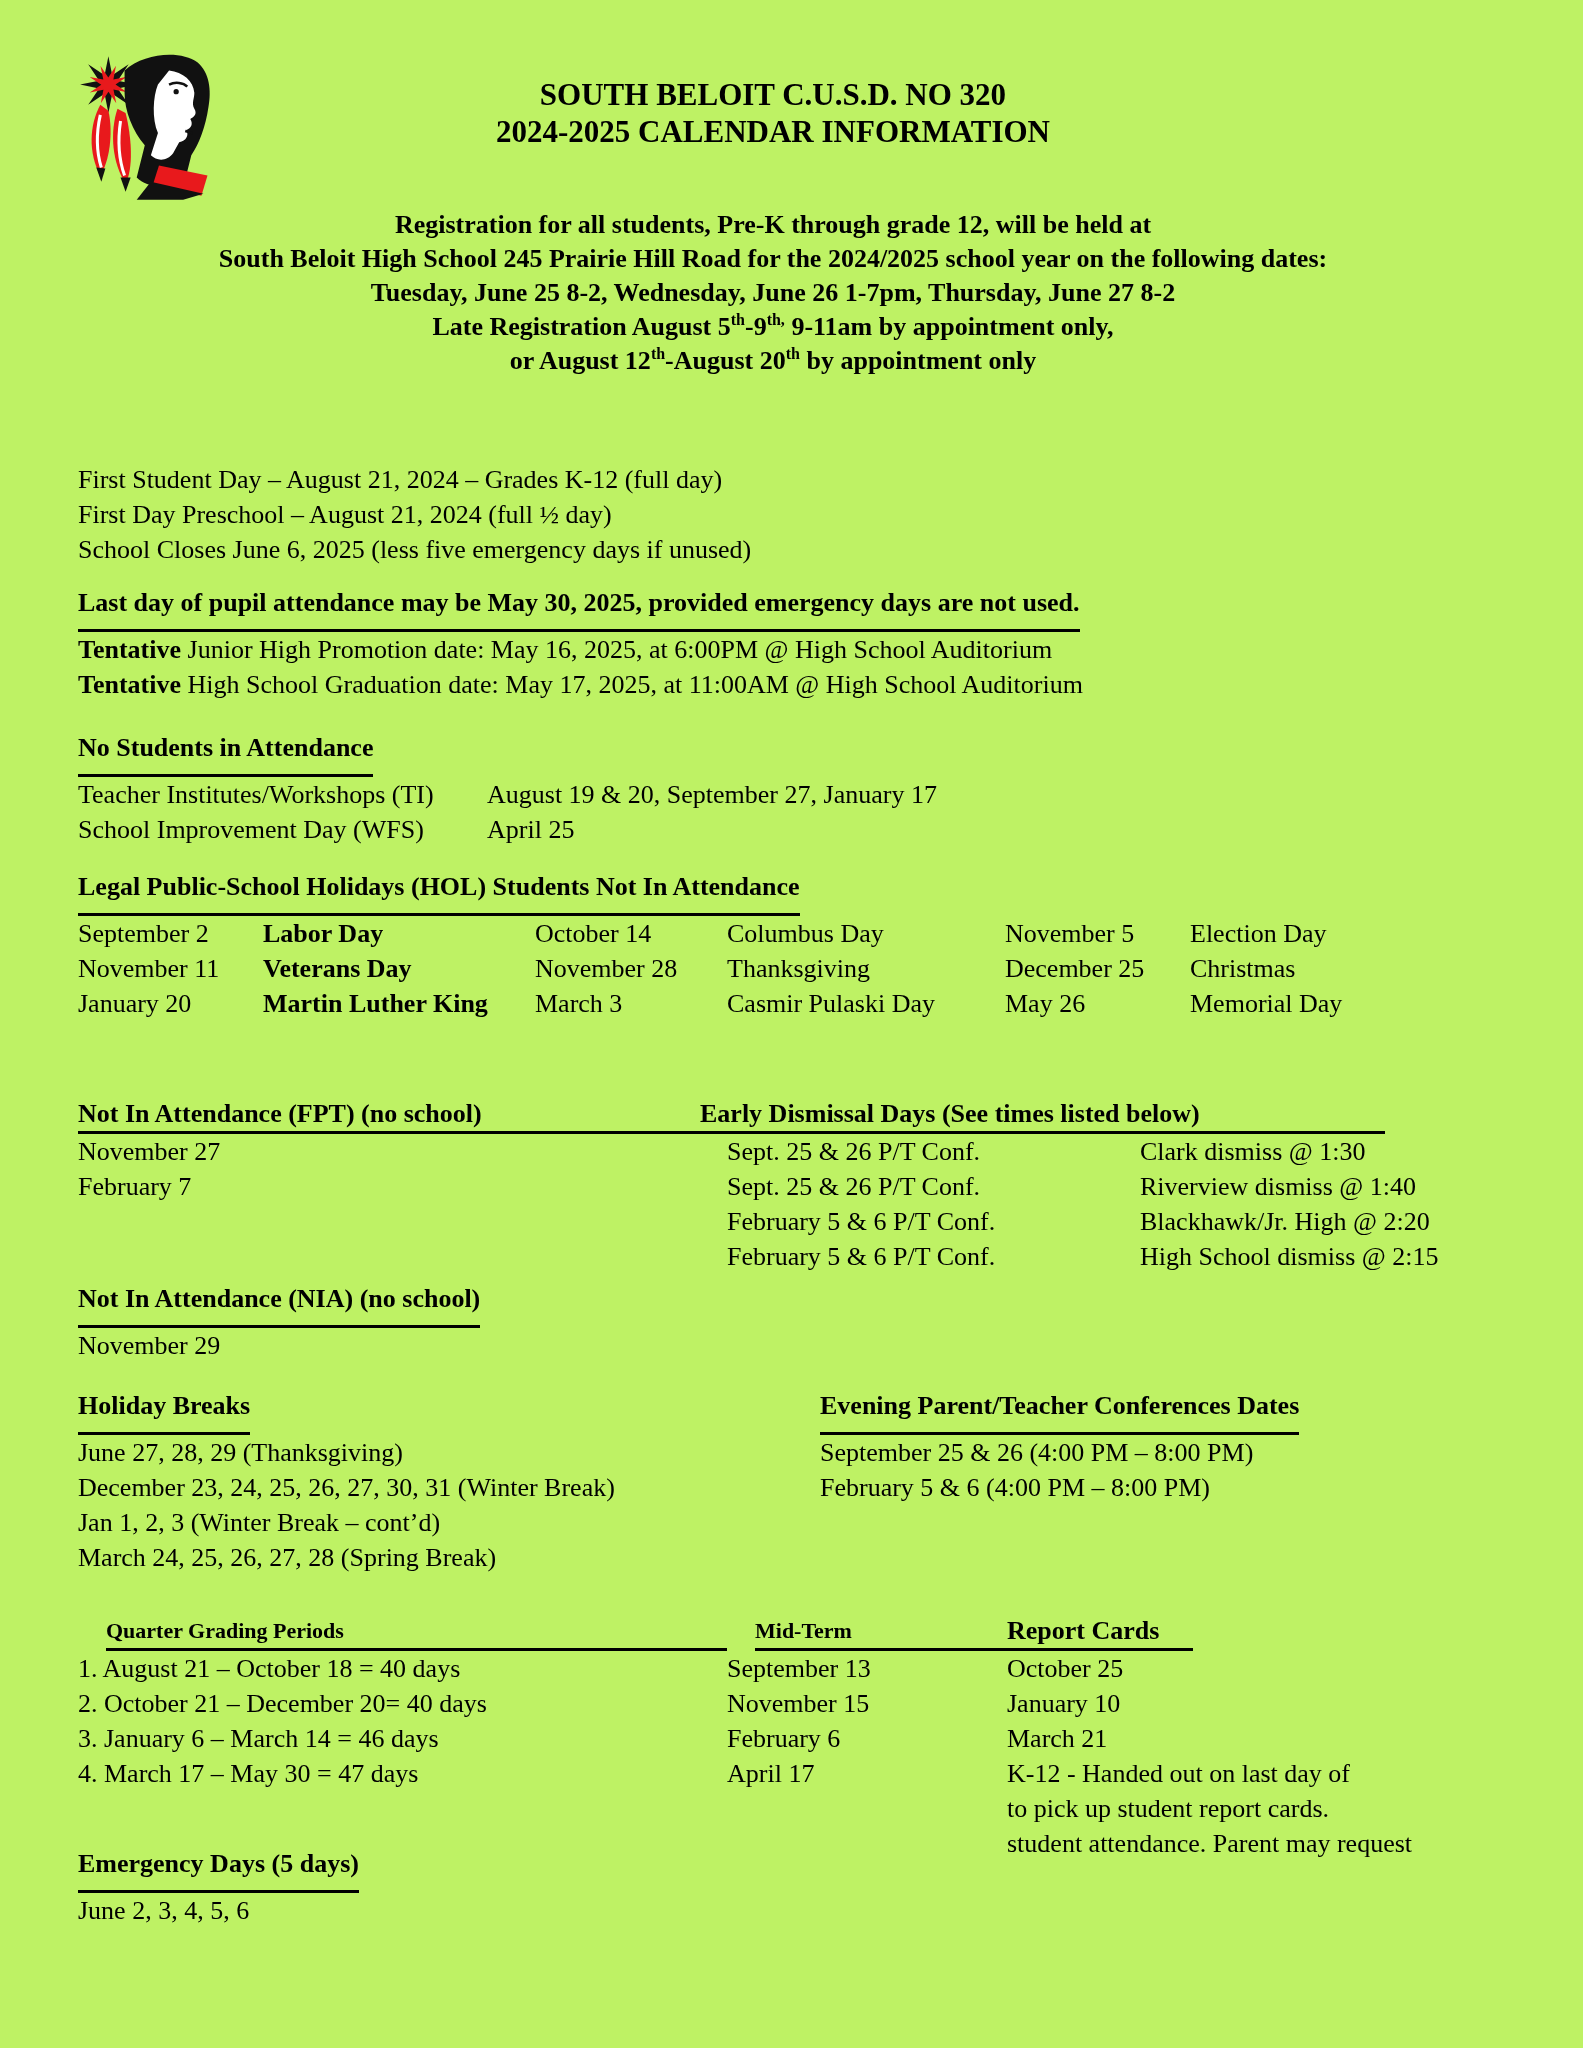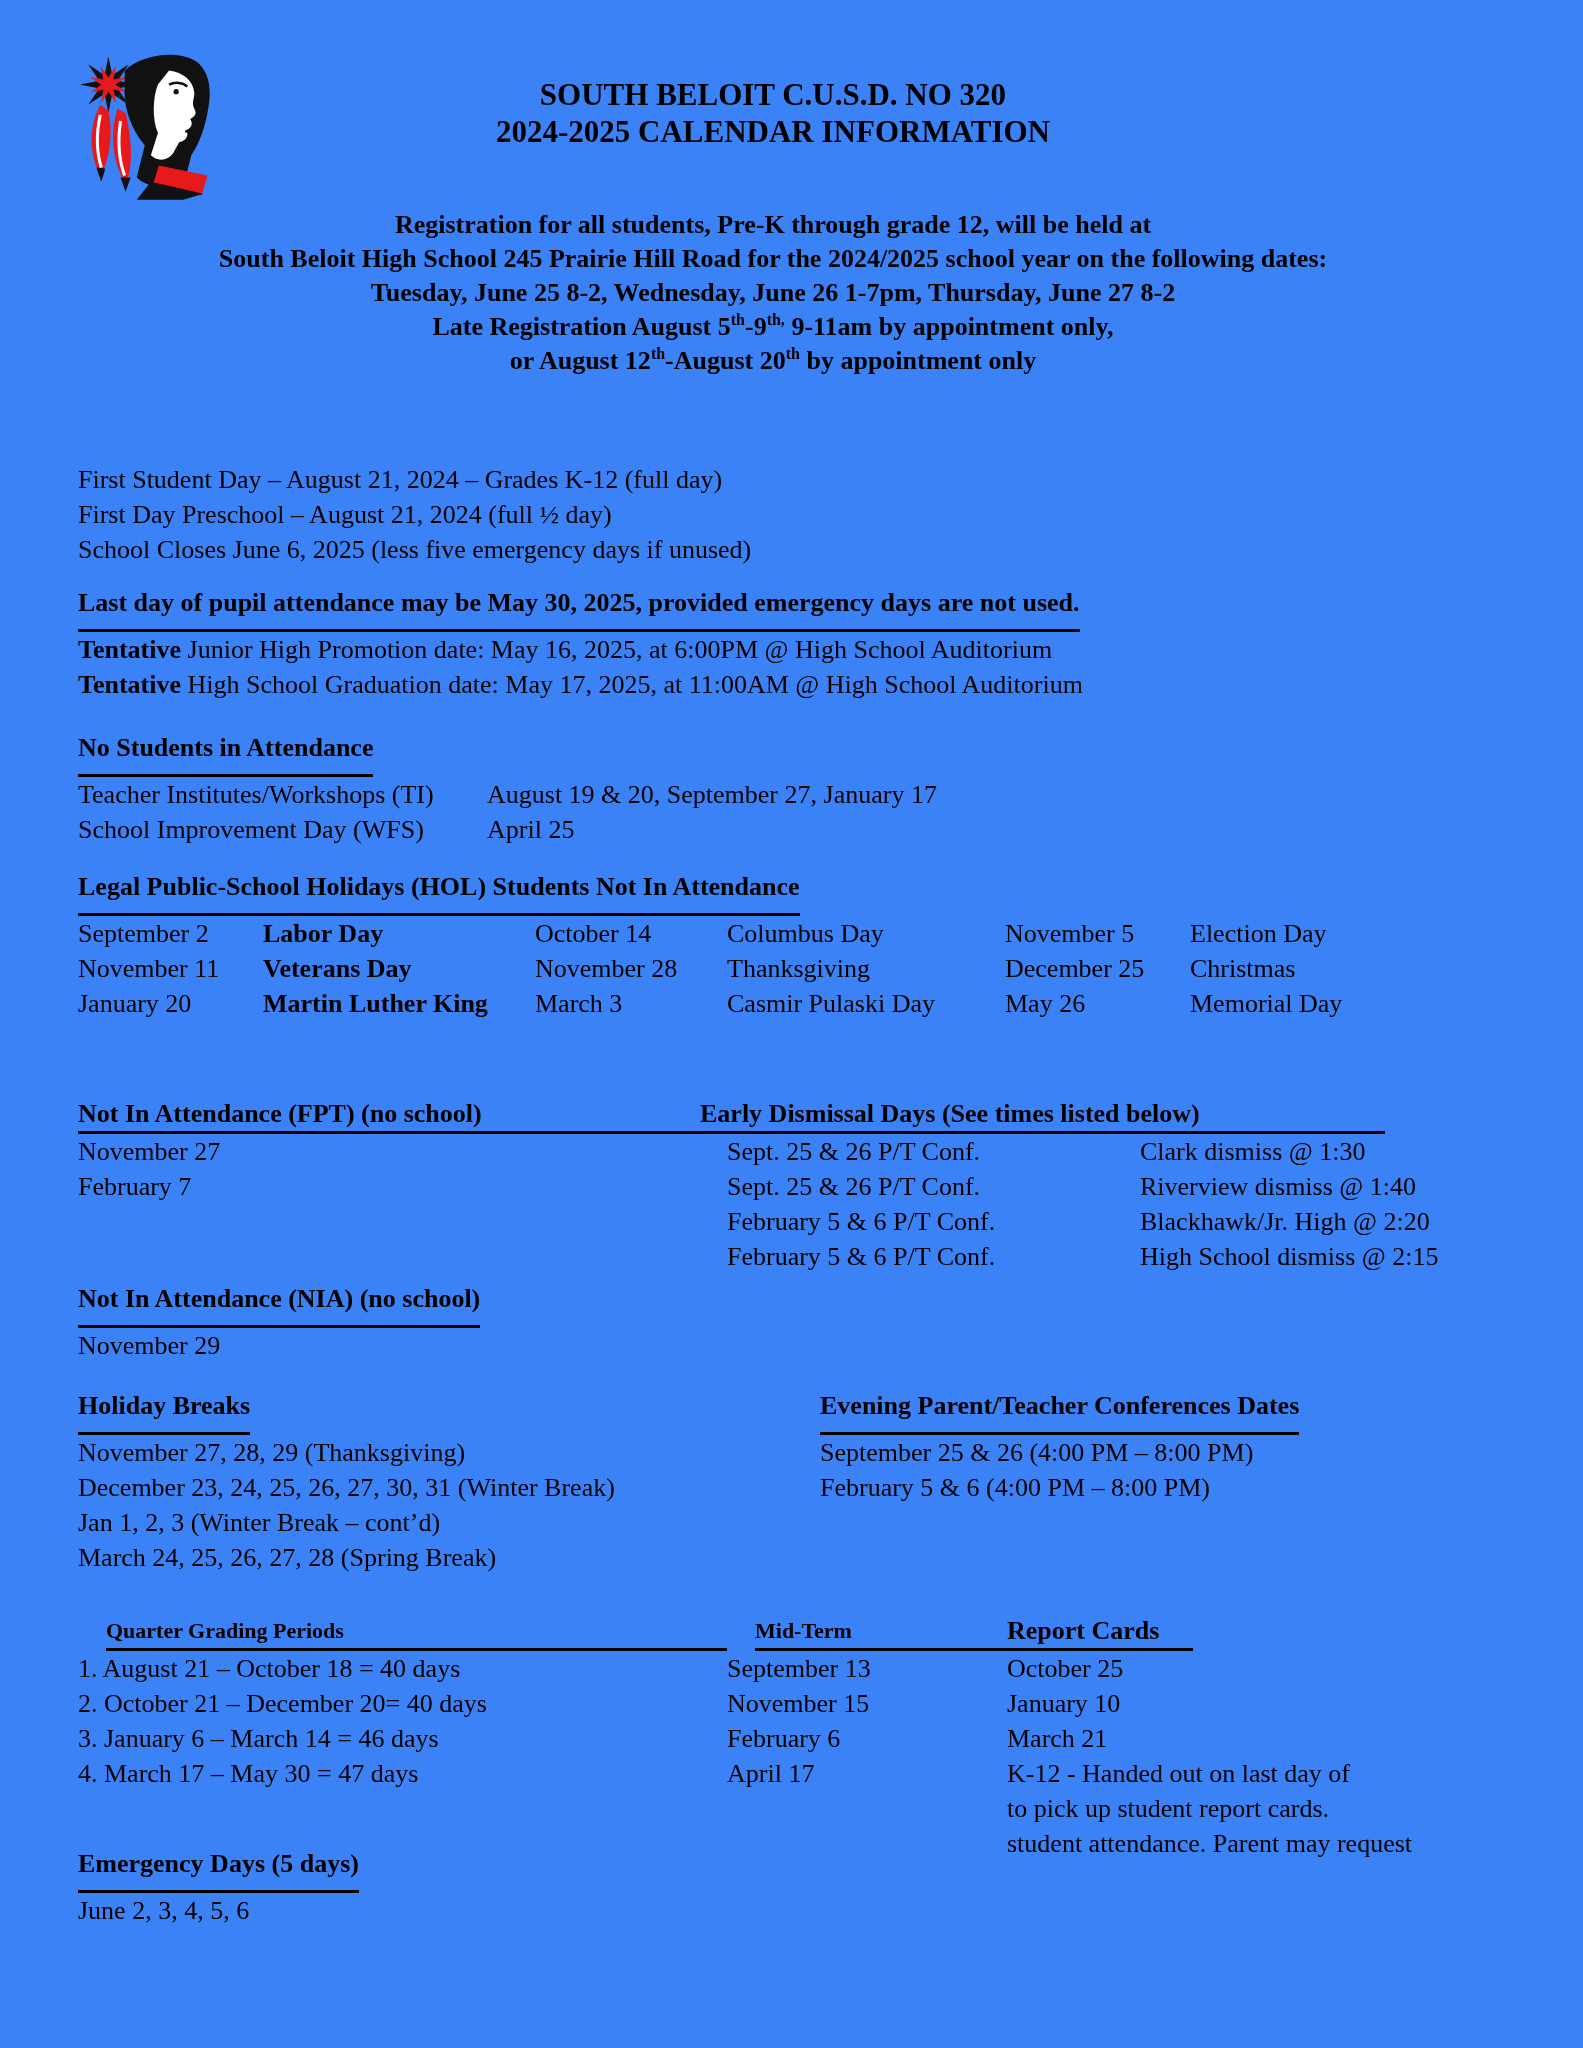--- a/index.html
+++ b/index.html
@@ -1,17 +1,17 @@
 <!DOCTYPE html>
 <html><head>
 <meta charset="utf-8">
 <style>
   html,body{margin:0;padding:0;background:#ffffff;}
   .page{
-    width:1583px;height:2048px;position:relative;background:#3b82f6;color:#000;
+    width:1583px;height:2048px;position:relative;background:#bef264;color:#000;
     font-family:"Liberation Serif","DejaVu Serif",serif;overflow:hidden;
   }
   .content{padding:0 78px;}
   .line{font-size:26px;line-height:35px;white-space:nowrap;}
   .b{font-weight:bold;}
   .hu{font-weight:bold;border-bottom:3px solid #000;display:inline-block;padding-bottom:11px;line-height:31px;}
   .cols{display:flex;}
   
   .header{position:relative;height:200px;}
   .logo{position:absolute;left:72px;top:48px;width:182px;height:152px;}
@@ -163,21 +163,21 @@
     </div>
 
     <div class="sec-nia">
       <div class="line"><span class="hu">Not In Attendance (NIA) (no school)</span></div>
       <div class="line">November 29</div>
     </div>
 
     <div class="sec-breaks cols">
       <div class="bk1">
         <div class="line"><span class="hu">Holiday Breaks</span></div>
-        <div class="line">November 27, 28, 29  (Thanksgiving)</div>
+        <div class="line">June 27, 28, 29  (Thanksgiving)</div>
         <div class="line">December 23, 24, 25, 26, 27, 30, 31 (Winter Break)</div>
         <div class="line">Jan 1, 2, 3 (Winter Break – cont’d)</div>
         <div class="line">March 24, 25, 26, 27, 28 (Spring Break)</div>
       </div>
       <div>
         <div class="line"><span class="hu">Evening Parent/Teacher Conferences Dates</span></div>
         <div class="line">September 25 &amp; 26 (4:00 PM – 8:00 PM)</div>
         <div class="line">February 5 &amp; 6 (4:00 PM – 8:00 PM)</div>
       </div>
     </div>

